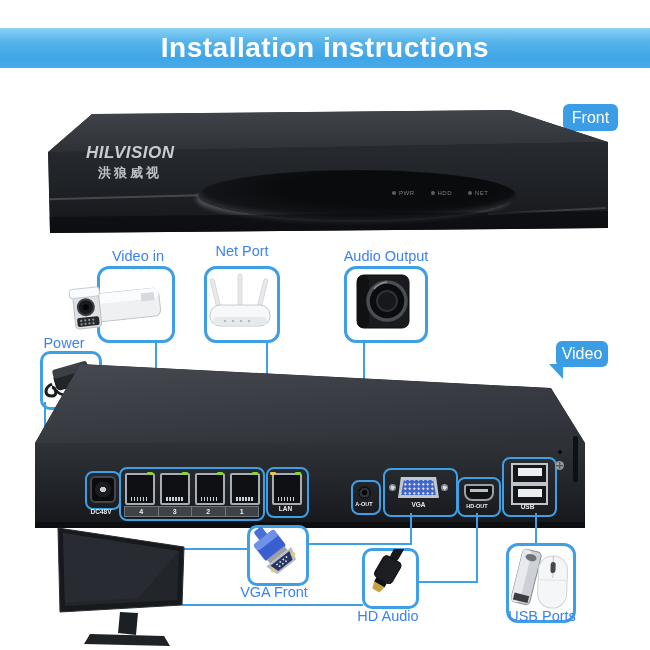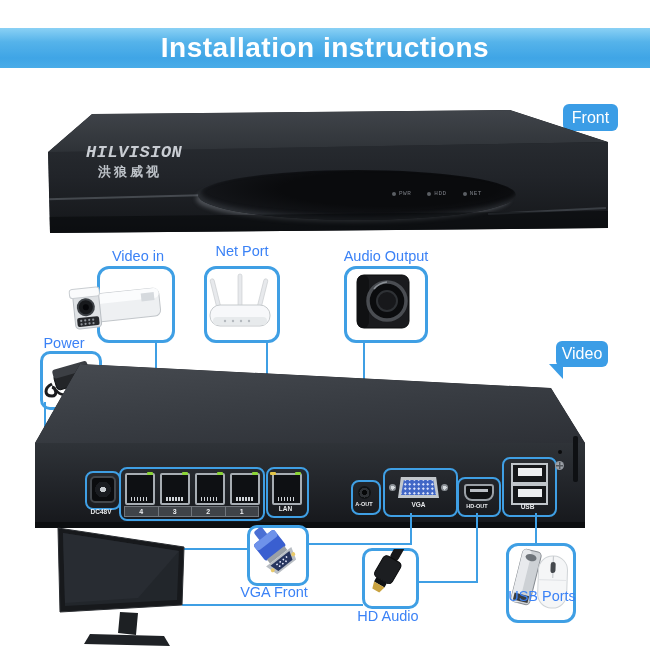--- a/index.html
+++ b/index.html
@@ -22,21 +22,21 @@
   .callout{color:#3b82f6;font-size:14.5px;text-align:center;}
 
   
   .itembox{border:3px solid #3f9fe4;border-radius:12px;background:#fff;}
   .outline{border:2px solid #3f9fe4;border-radius:8px;}
   .line{background:#3f9fe4;}
 
   
   .front-dev{left:48px;top:108px;width:560px;height:125px;
     clip-path:polygon(44px 6px,462px 2px,560px 34px,560px 120px,2px 125px,0px 44px);
-    background:linear-gradient(105deg,#2e3237 0%,#24272c 45%,#191c20 100%);font-family:Liberation Mono, monospace;}
+    background:linear-gradient(105deg,#2e3237 0%,#24272c 45%,#191c20 100%);}
   .front-top{left:0;top:0;width:560px;height:60px;
     clip-path:polygon(44px 6px,462px 2px,560px 34px,0px 44px);
     background:linear-gradient(180deg,#41454b 0%,#33373c 55%,#272a2f 100%);}
   .front-face{left:0;top:0;width:560px;height:125px;
     clip-path:polygon(0px 44px,560px 34px,560px 120px,2px 125px);
     background:linear-gradient(180deg,#2d3136 0%,#212429 55%,#141619 100%);}
   .front-bottom{left:0;top:106px;width:560px;height:19px;background:rgba(4,5,7,.5);
     transform:skewY(-.6deg);}
   .brand{left:38px;top:36px;line-height:1.05;}
   .brand .en{font-style:italic;font-weight:bold;font-size:17px;color:#c9cdd3;letter-spacing:.5px;}
@@ -353,15 +353,15 @@
       <ellipse cx="17.5" cy="11" rx="5.5" ry="3.5" fill="#6e747a"></ellipse>
       <rect x="10" y="49" width="15" height="7" fill="#3a3d41"></rect>
     </g>
     <g transform="rotate(2 44 38)">
       <rect x="30" y="10" width="29" height="52" rx="14" fill="#f5f6f7" stroke="#cfd3d6"></rect>
       <line x1="44.5" y1="10" x2="44.5" y2="32" stroke="#c9ccd0" stroke-width="1.2"></line>
       <rect x="42" y="16" width="5" height="11" rx="2.5" fill="#45494e"></rect>
       <path d="M31 34 h27" stroke="#e2e4e7" stroke-width="1.2"></path>
     </g>
   </svg>
-  <div class="abs callout" style="left:482px;top:588px;width:120px;">USB Ports</div>
+  <div class="abs callout" style="left:482px;top:608px;width:120px;">USB Ports</div>
 
 </div>
 
 </body></html>

